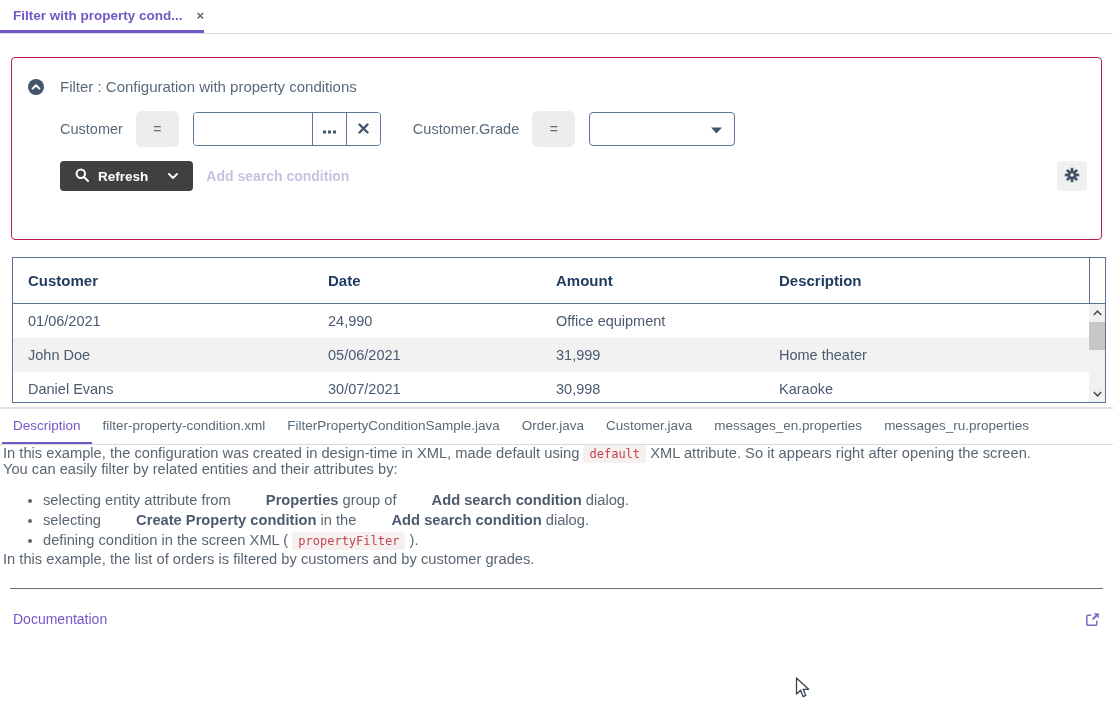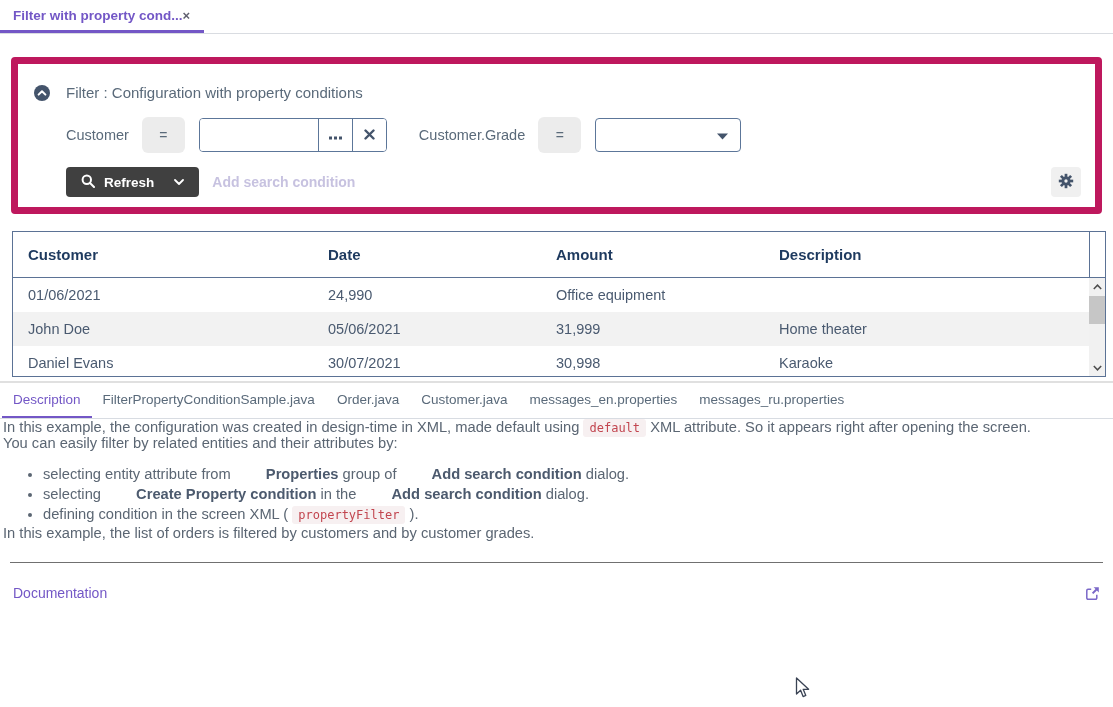--- a/index.html
+++ b/index.html
@@ -1,27 +1,27 @@
 <!DOCTYPE html>
 <html><head>
 <meta charset="utf-8">
 <style>
   * { box-sizing: border-box; margin: 0; padding: 0; }
   html,body { width:1113px; height:707px; background:#fff; overflow:hidden;
     font-family:"Liberation Sans", sans-serif; color:#5a6a7a; }
 
   
   .wtabbar { height:34px; border-bottom:1px solid #d9dce1; display:flex; position:relative; }
-  .wtab { width:204px; display:flex; align-items:center; gap:0; padding-left:13px;
+  .wtab { width:204px; display:flex; align-items:center; gap:14px; padding-left:13px;
     border-bottom:3px solid #7357c6; cursor:pointer; }
   .wtab-label { color:#7357c6; font-size:13.5px; font-weight:600; white-space:nowrap; }
   .wtab-close { color:#5f5f6e; font-size:13px; font-weight:700; line-height:1; }
 
   
-  .filter-panel { margin:23px 11px 0 11px; height:157px; border:7px solid #be185d; border-radius:4px; }
+  .filter-panel { margin:23px 11px 0 11px; height:183px; border:1px solid #be185d; border-radius:4px; }
   .panel-header { display:flex; align-items:center; gap:16px; padding:20px 0 0 16px; }
   .collapse-btn { width:16px; height:16px; display:inline-flex; cursor:pointer; }
   .panel-title { font-size:15px; color:#5a6a7a; }
 
   .cond-row { display:flex; align-items:center; margin:16px 0 0 48px; height:36px; }
   .cond-label { font-size:14.5px; margin-right:13px; white-space:nowrap; }
   .eq-btn { width:43px; height:36px; background:#ececec; border:none; border-radius:6px;
     font-size:14px; color:#5a6a7a; margin-right:14px; cursor:pointer;
     font-family:"Liberation Sans", sans-serif; }
   .picker { width:188px; height:34px; border:1px solid #5c7699; border-radius:4px;
@@ -227,20 +227,21 @@
           <polyline points="0.8,1 4.5,4.8 8.2,1" fill="none" stroke="#4d4d4d" stroke-width="1.5"></polyline>
         </svg>
     </div>
   </div>
 </div>
 
 <div class="split-divider"></div>
 
 <div class="doc-tabs">
   <div class="doc-tab active">Description</div>
+  <div class="doc-tab">filter-property-condition.xml</div>
   <div class="doc-tab">FilterPropertyConditionSample.java</div>
   <div class="doc-tab">Order.java</div>
   <div class="doc-tab">Customer.java</div>
   <div class="doc-tab">messages_en.properties</div>
   <div class="doc-tab">messages_ru.properties</div>
 </div>
 
 <div class="content">
   <p class="p1"><span>In this example, the configuration was created in design-time in XML, made default using </span><span class="seg-c">default</span><span> XML attribute. So it appears right after opening the screen.</span></p>
   <p class="p2">You can easily filter by related entities and their attributes by:</p>

